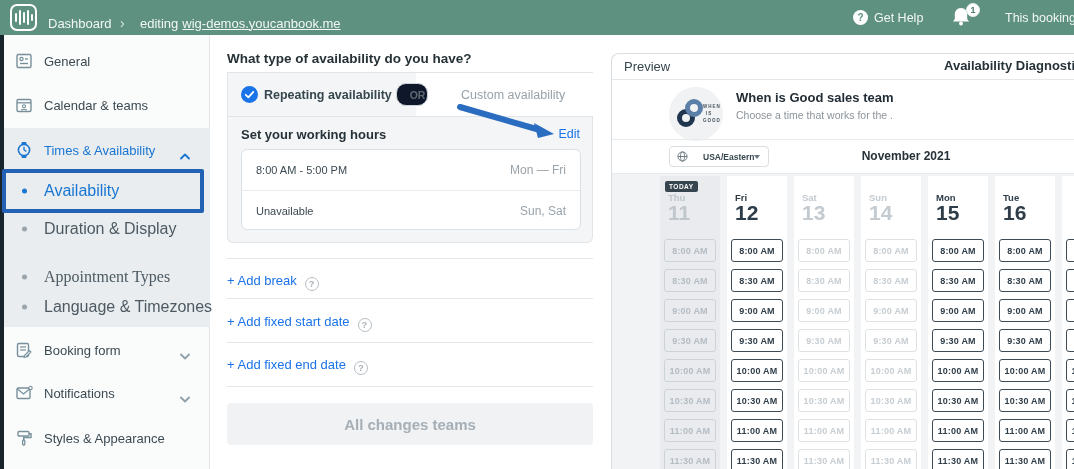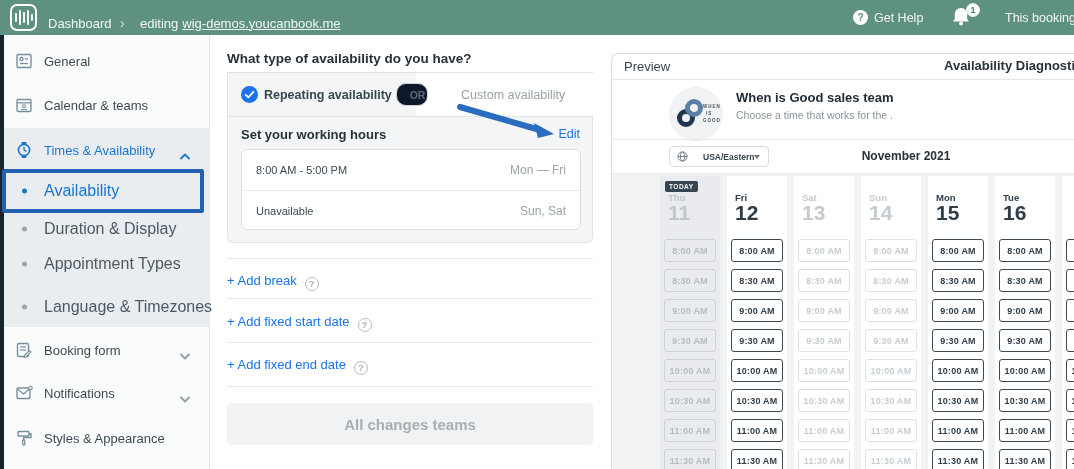--- a/index.html
+++ b/index.html
@@ -188,21 +188,21 @@
           </svg></span>
       </div>
       <div class="abs side-row sub active" style="top: 142px;">
         <span class="dot"></span>
         <span class="lbl">Availability</span>
       </div>
       <div class="abs side-row sub" style="top: 180px;">
         <span class="dot"></span>
         <span class="lbl">Duration &amp; Display</span>
       </div>
-      <div class="abs side-row sub" style="top: 215px;">
+      <div class="abs side-row sub" style="top: 228px; font-family: Liberation Serif, serif;">
         <span class="dot"></span>
         <span class="lbl">Appointment Types</span>
       </div>
       <div class="abs side-row sub" style="top: 258px;">
         <span class="dot"></span>
         <span class="lbl">Language &amp; Timezones</span>
       </div>
       <div class="abs side-row section" style="top: 301px;">
         <span class="ic"><svg width="18" height="18" viewBox="0 0 18 18">
             <rect x="2.5" y="2.5" width="11" height="13" rx="1.5" fill="none" stroke="#78909c" stroke-width="1.4"></rect>

